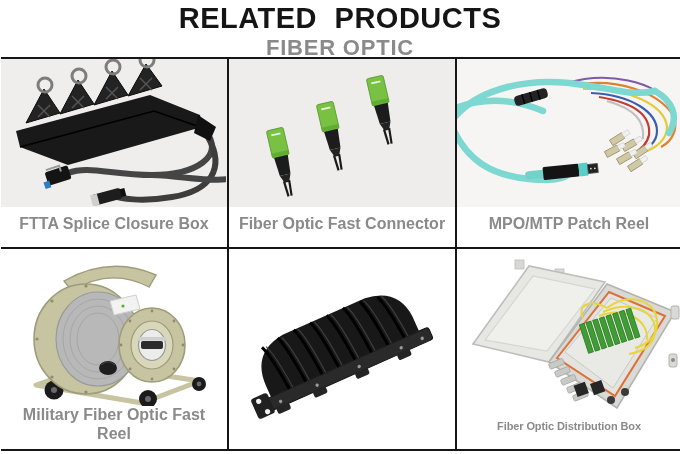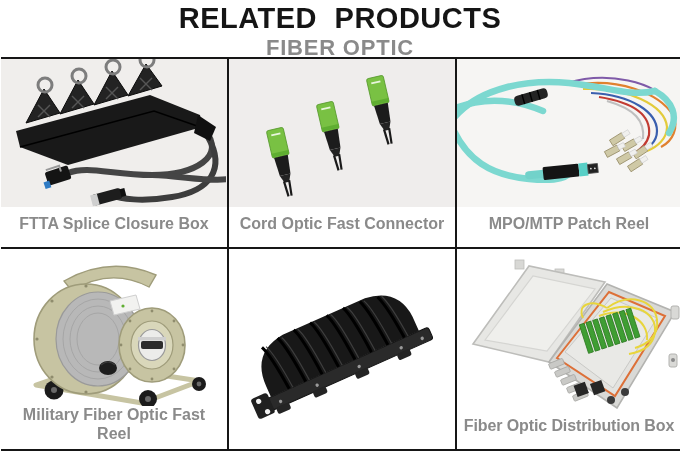--- a/index.html
+++ b/index.html
@@ -24,21 +24,21 @@
   .cell.v{border-right:2px solid #161616;}
   .cell.h{border-bottom:2px solid #161616;}
   .figure{flex:1;display:flex;align-items:center;justify-content:center;overflow:hidden;}
   .figure.gray{background:#f0eeec;}
   .figure.faint{background:#f7f6f4;}
   .caption{
     min-height:34px;display:flex;align-items:center;justify-content:center;
     font-weight:bold;font-size:16px;line-height:1.15;color:#8a8a8a;
     text-align:center;padding:0 6px 6px 6px;
   }
-  .caption.tight{font-size:16px;letter-spacing:-.1px;white-space:nowrap;padding:0 2px 6px 2px;}
+  .caption.tight{font-size:11px;letter-spacing:-.1px;white-space:nowrap;padding:0 2px 6px 2px;}
   svg{display:block;}
 </style>
 </head>
 <body>
 
 <div id="canvas">
 
   <div class="title">RELATED PRODUCTS</div>
   <div class="subtitle">FIBER OPTIC</div>
 
@@ -123,21 +123,21 @@
             <rect x="-11" y="-42" width="22" height="36" rx="2.5" fill="#79c143" stroke="#55982c"></rect>
             <rect x="-11" y="-12" width="22" height="5" fill="#5fae31"></rect>
             <line x1="-6" y1="-35" x2="6" y2="-35" stroke="#e8f5dc" stroke-width="2.4"></line>
             <polygon points="-9,-6 9,-6 7,18 -7,18" fill="#1c1c1c"></polygon>
             <polygon points="-7,18 7,18 3,28 -3,28" fill="#232323"></polygon>
             <line x1="-3.4" y1="26" x2="-2" y2="46" stroke="#1a1a1a" stroke-width="2.8"></line>
             <line x1="3.4" y1="26" x2="2" y2="46" stroke="#1a1a1a" stroke-width="2.8"></line>
           </g>
         </svg>
       </div>
-      <div class="caption">Cord Optic Fast Connector</div>
+      <div class="caption">Fiber Optic Fast Connector</div>
     </div>
 
     <div class="cell h">
       <div class="figure faint">
         <svg width="224" height="152" viewBox="0 0 224 152">
           <rect x="0" y="0" width="224" height="152" fill="#f6f5f3"></rect>
 
           <g fill="none" stroke-width="2.2">
             <path d="M110,26 C 150,14 198,24 214,48" stroke="#7f5aa8"></path>
             <path d="M118,28 C 160,20 202,36 216,58 C 222,70 216,84 204,90" stroke="#e0812f"></path>

